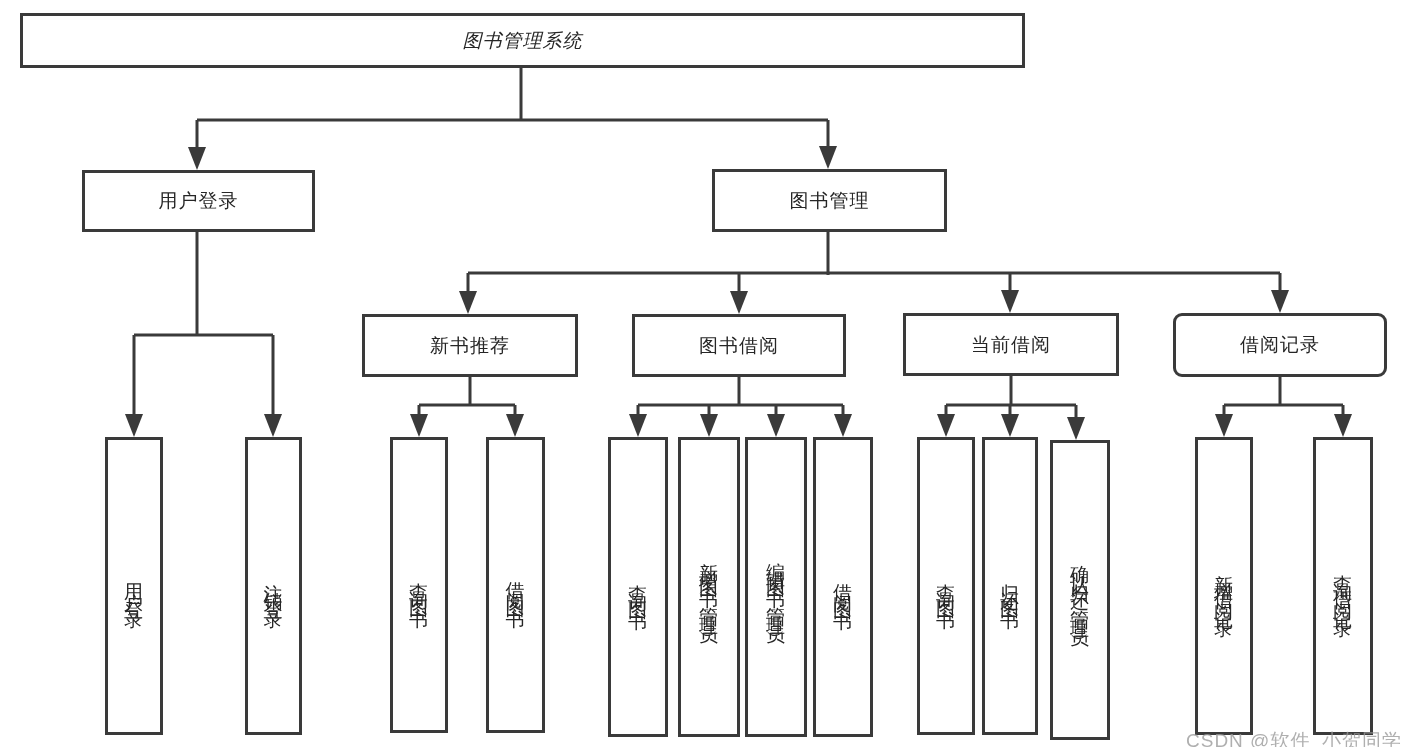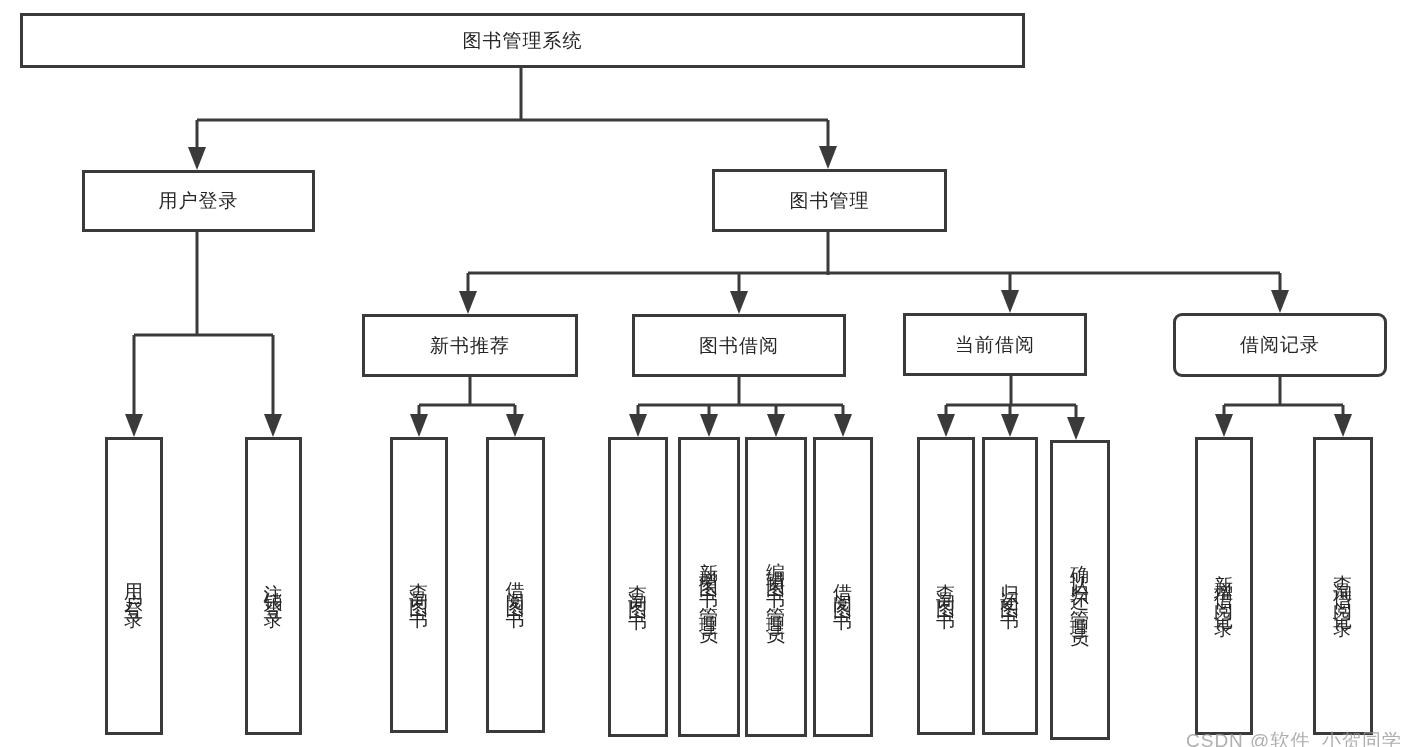--- a/index.html
+++ b/index.html
@@ -91,28 +91,28 @@
     <polygon points="700,414 718,414 709,437"></polygon>
     <polygon points="767,414 785,414 776,437"></polygon>
     <polygon points="834,414 852,414 843,437"></polygon>
     <polygon points="937,414 955,414 946,437"></polygon>
     <polygon points="1001,414 1019,414 1010,437"></polygon>
     <polygon points="1067,417 1085,417 1076,440"></polygon>
     <polygon points="1215,414 1233,414 1224,437"></polygon>
     <polygon points="1334,414 1352,414 1343,437"></polygon>
   </svg>
 
-  <div class="box h" style="left:20px; top:13px; width:1005px; height:55px;">图书管理系统</div>
+  <div class="box h" style="left:20px; top:13px; width:1005px; height:55px;font-style:italic;">图书管理系统</div>
 
   <div class="box h" style="left:82px; top:170px; width:233px; height:62px;">用户登录</div>
   <div class="box h" style="left:712px; top:169px; width:235px; height:63px;">图书管理</div>
 
   <div class="box h" style="left:362px; top:314px; width:216px; height:63px;">新书推荐</div>
   <div class="box h" style="left:632px; top:314px; width:214px; height:63px;">图书借阅</div>
-  <div class="box h" style="left:903px; top:313px; width:184px; height:63px;">当前借阅</div>
+  <div class="box h" style="left:903px; top:313px; width:216px; height:63px;">当前借阅</div>
   <div class="box h" style="left:1173px; top:313px; width:214px; height:64px;border-radius:9px;">借阅记录</div>
 
   <div class="box v" style="left:105px; top:437px; width:58px; height:298px;">用户登录</div>
   <div class="box v" style="left:245px; top:437px; width:57px; height:298px;">注销登录</div>
 
   <div class="box v" style="left:390px; top:437px; width:58px; height:296px;">查询图书</div>
   <div class="box v" style="left:486px; top:437px; width:59px; height:296px;">借阅图书</div>
 
   <div class="box v" style="left:608px; top:437px; width:60px; height:300px;">查询图书</div>
   <div class="box v" style="left:678px; top:437px; width:62px; height:300px;">新增图书（管理员）</div>

